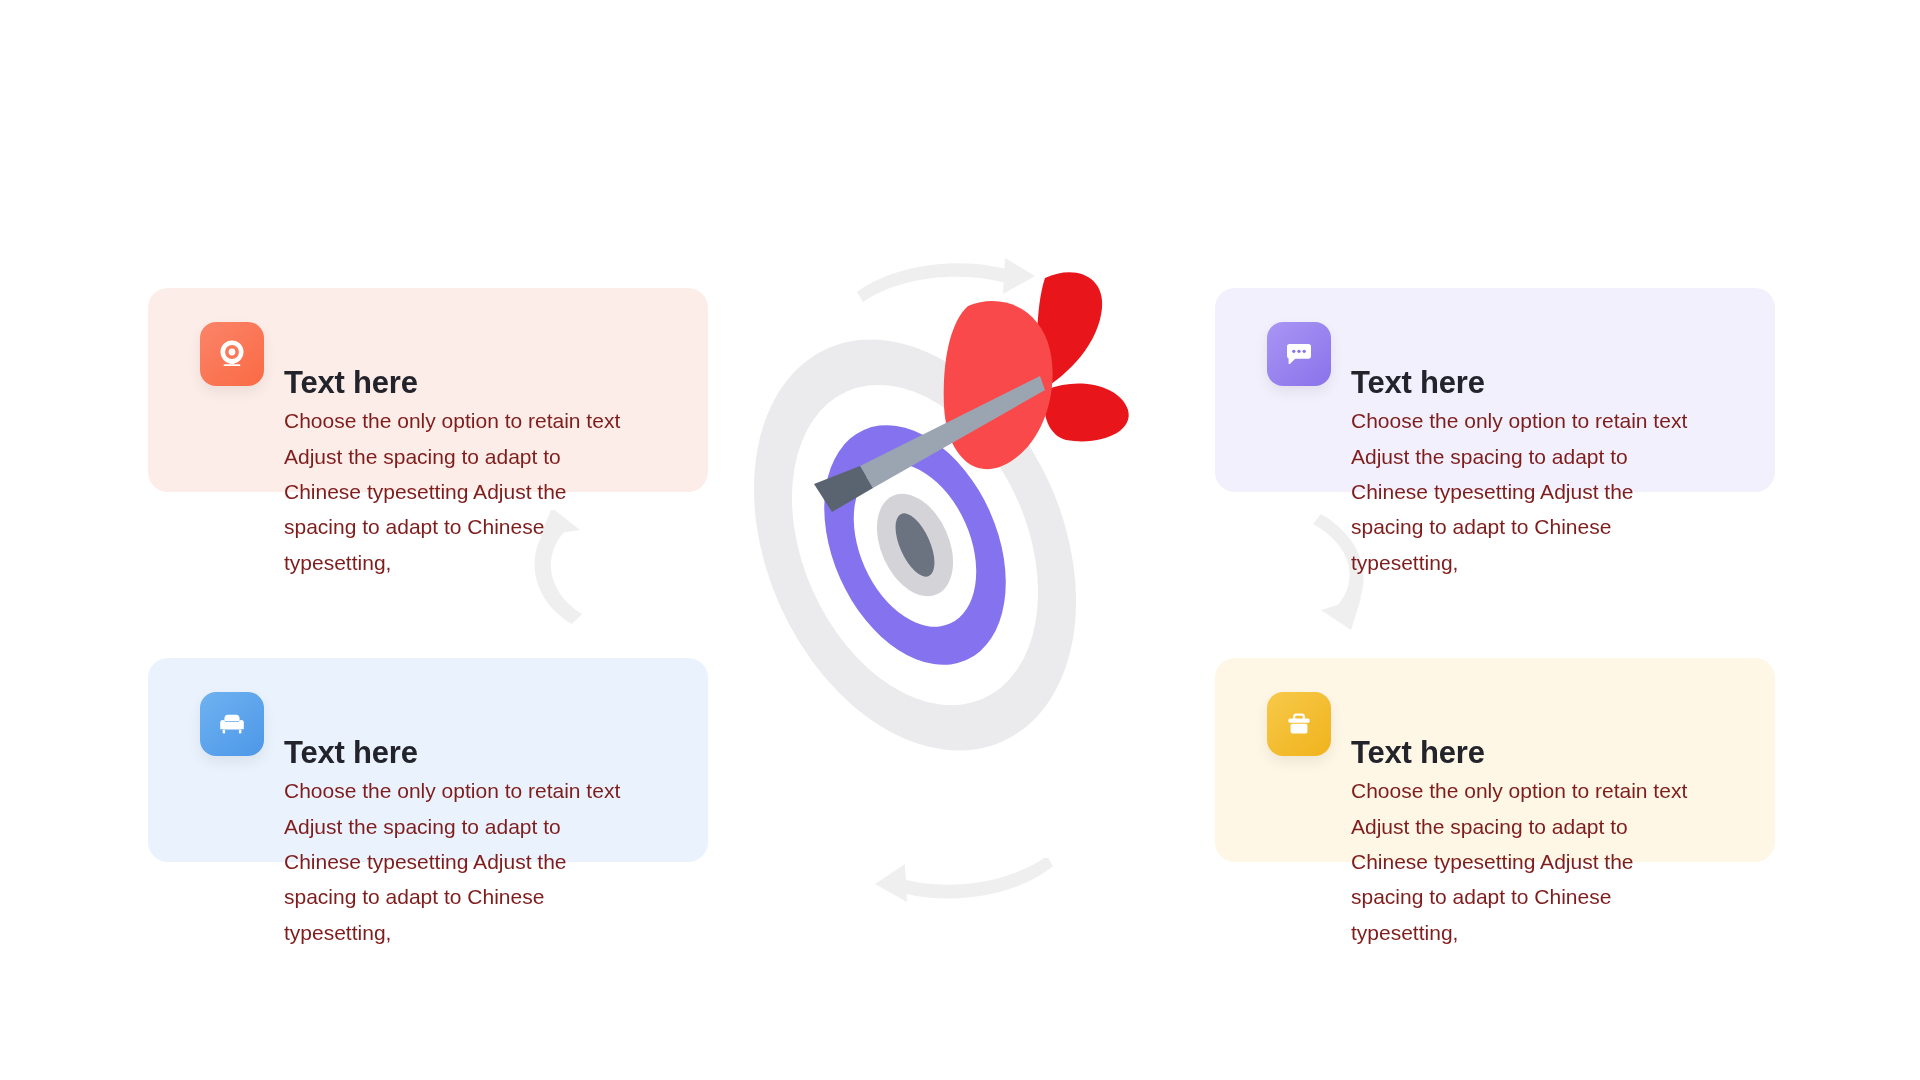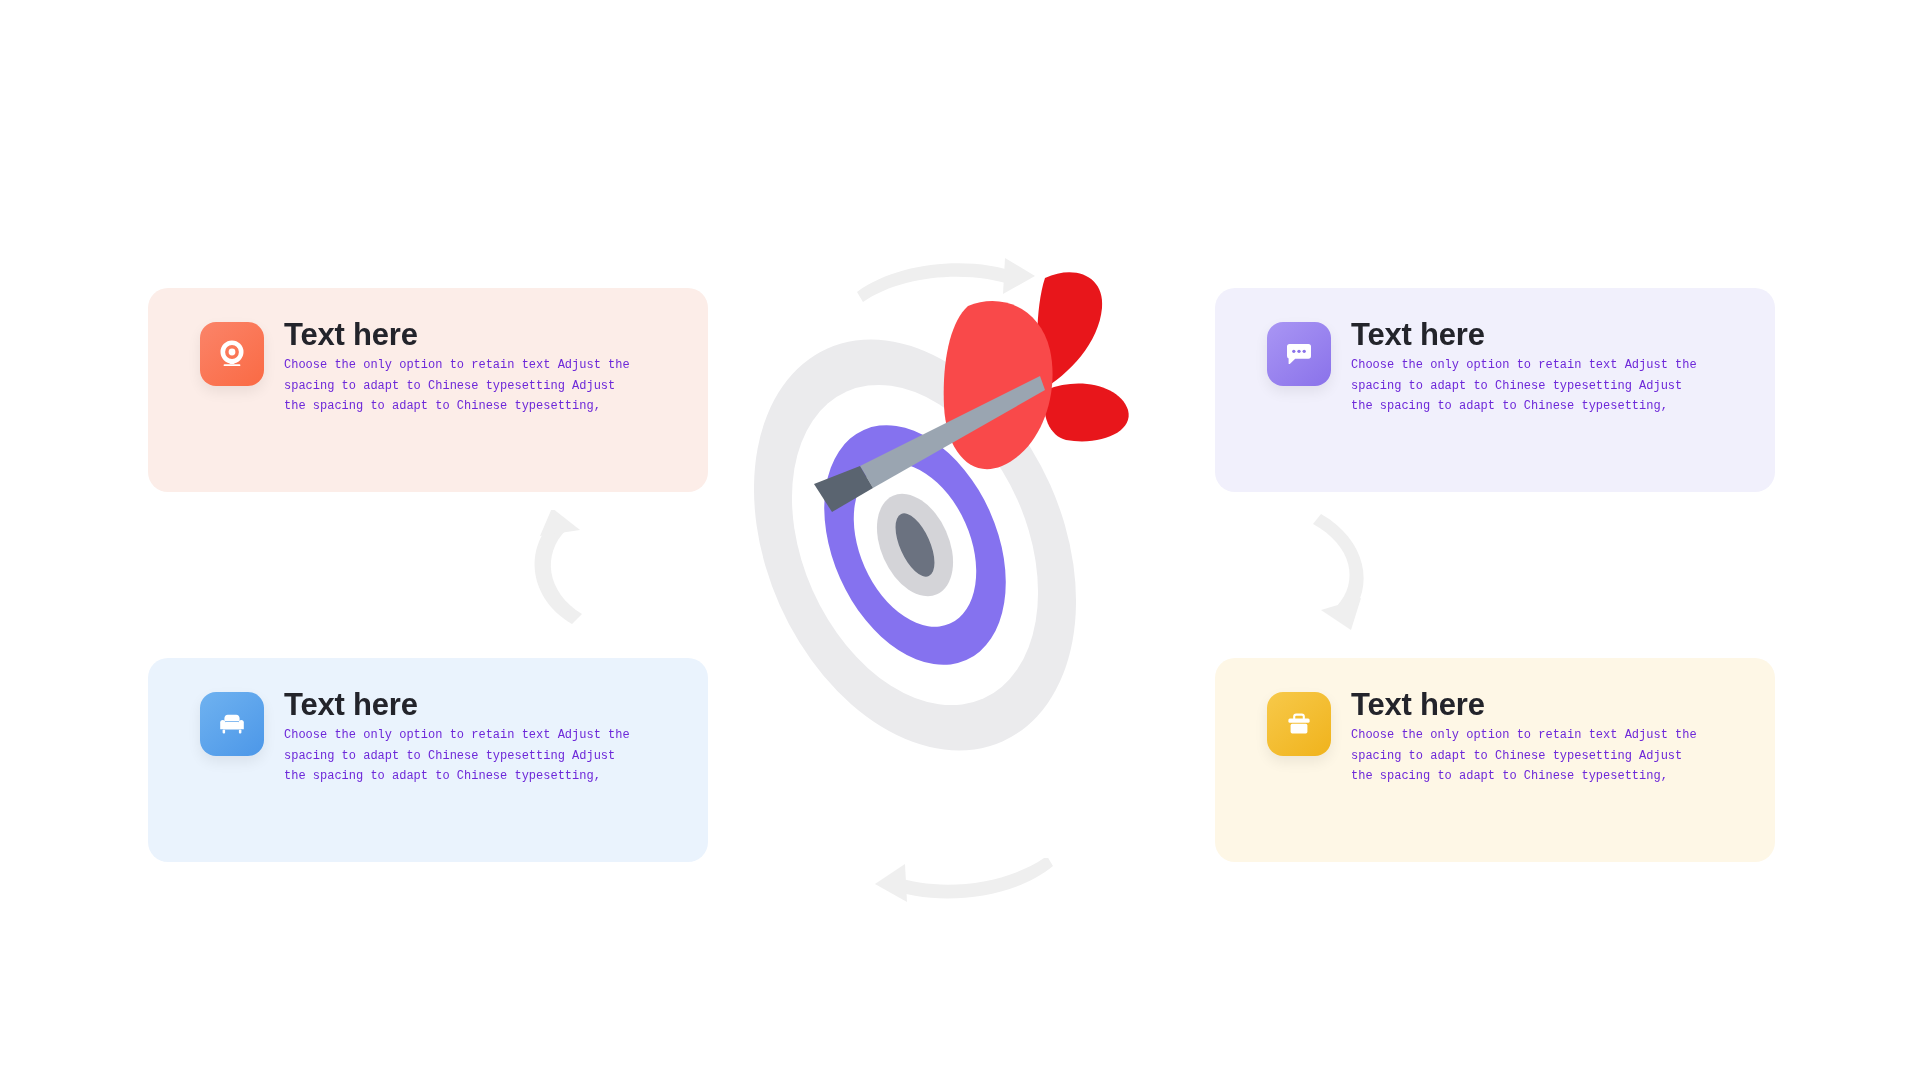--- a/index.html
+++ b/index.html
@@ -34,28 +34,28 @@
     margin-top:4px;
     display:flex;align-items:center;justify-content:center;
     box-shadow:0 6px 14px rgba(0,0,0,.07);
   }
   .icon-box svg{width:34px;height:34px;display:block;}
   .ic-orange{background:linear-gradient(140deg,#fb8469 0%,#fa6a44 100%);}
   .ic-purple{background:linear-gradient(140deg,#a996f4 0%,#8a72ea 100%);}
   .ic-blue{background:linear-gradient(140deg,#6fb2f0 0%,#4c97e8 100%);}
   .ic-amber{background:linear-gradient(140deg,#f7c94a 0%,#f0b31c 100%);}
 
-  .card-text{margin-left:20px;padding-top:0;}
+  .card-text{margin-left:20px;padding-top:0;margin-top:48px;}
   .card-title{
     font-size:31px;font-weight:bold;color:#23242b;
     line-height:1.08;margin:0 0 4px 0;letter-spacing:-0.2px;
   }
   .card-body{
-    font-size:12px;color:#6d28d9;line-height:1.68;
-    margin:0;max-width:352px;font-family:Liberation Mono, monospace;
+    font-size:21px;color:#7f1d1d;line-height:1.68;
+    margin:0;max-width:352px;
   }
 
   
   #center-art{
     position:absolute;left:740px;top:250px;
     width:450px;height:580px;
   }
   #center-art svg{width:100%;height:100%;display:block;}
 
   .arrow{position:absolute;}

